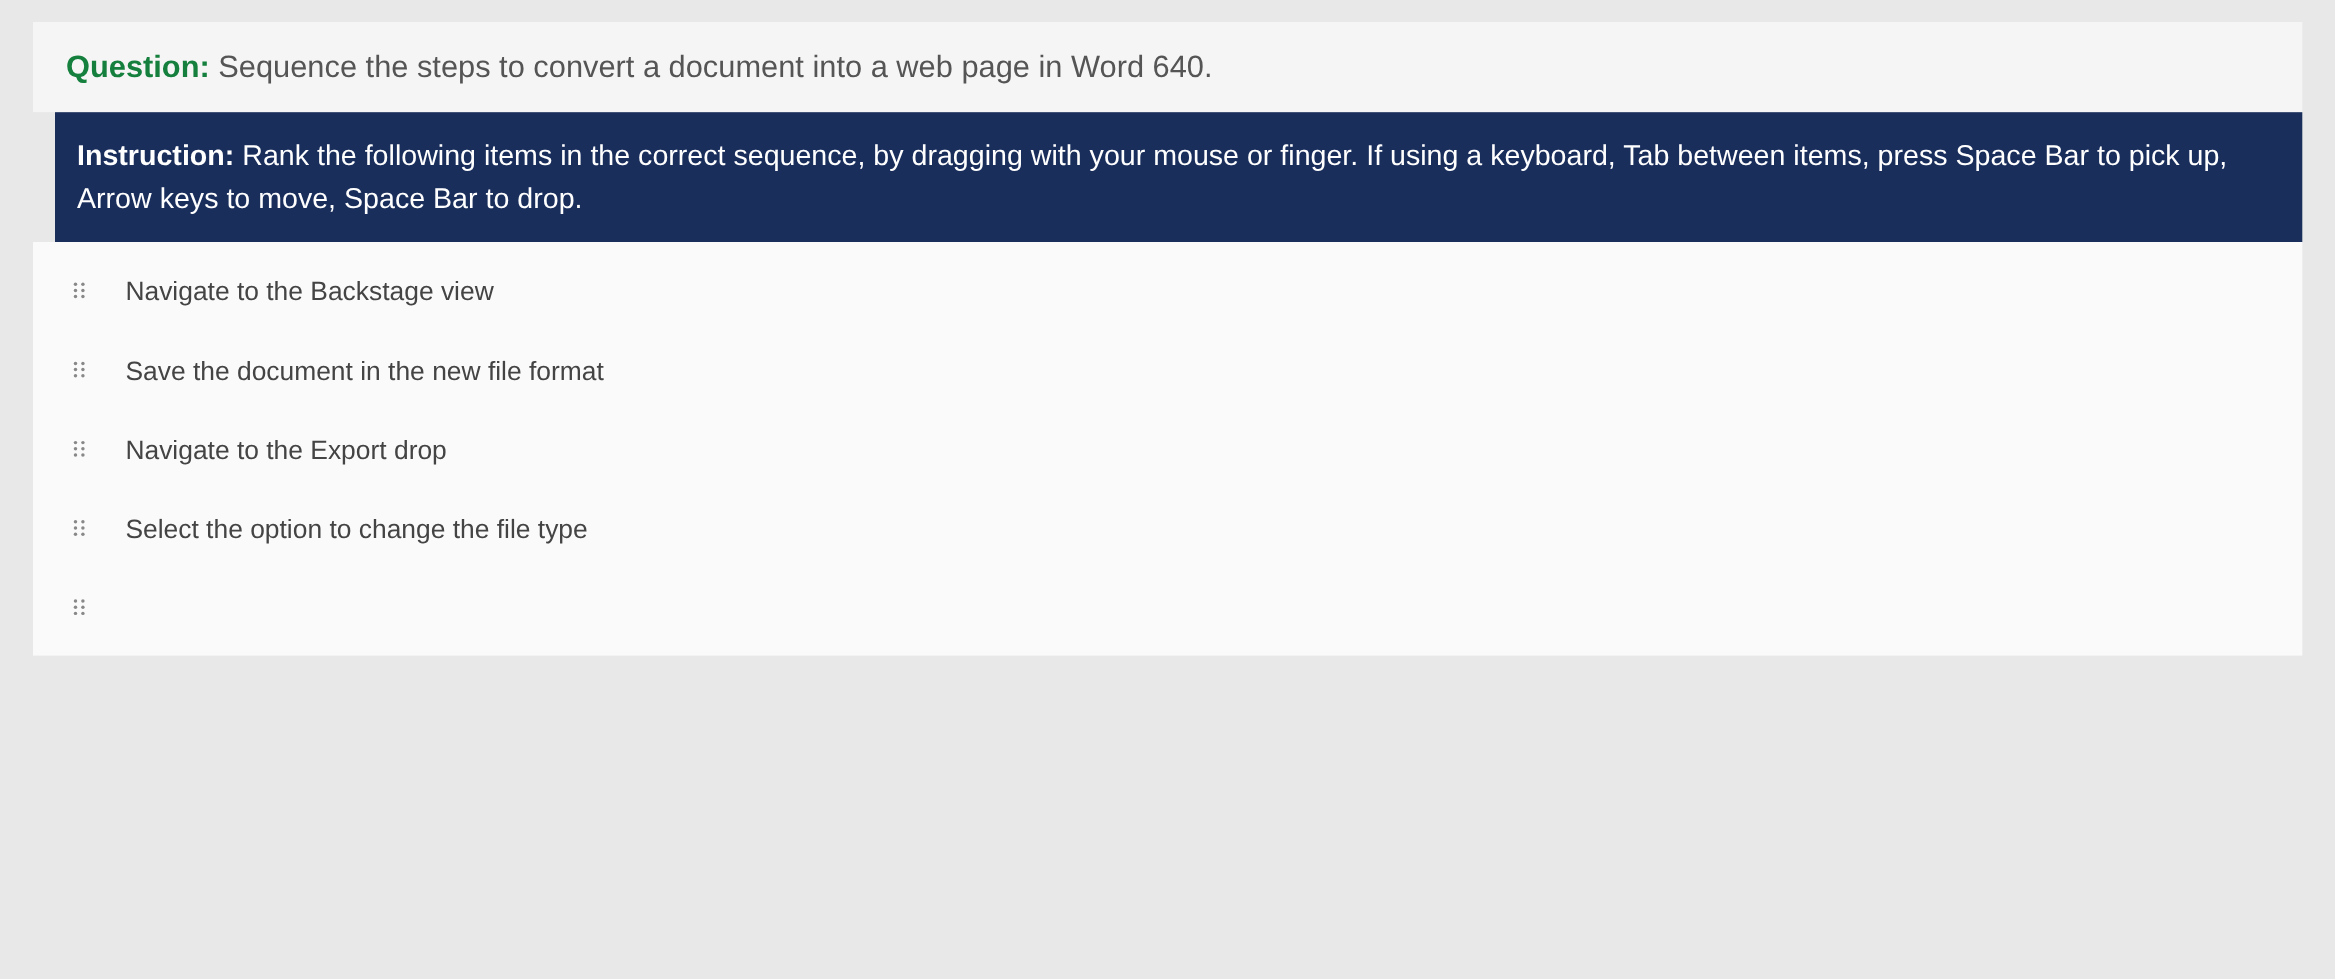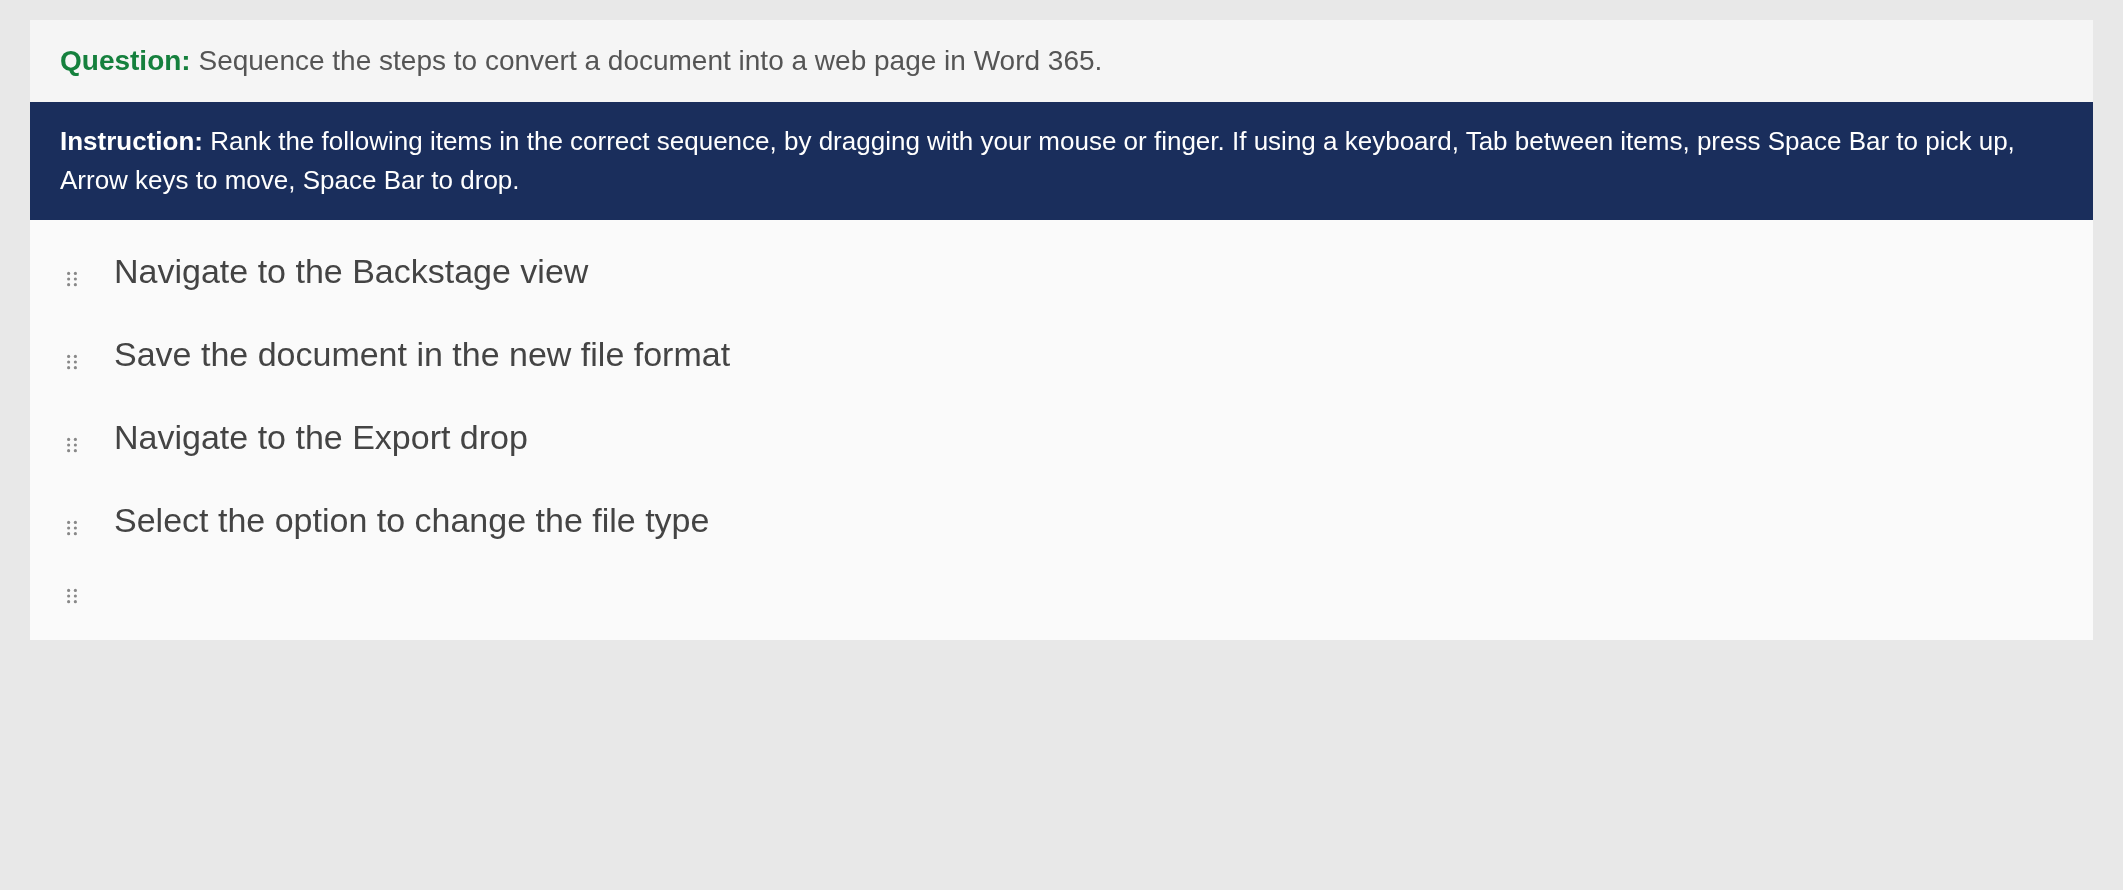--- a/index.html
+++ b/index.html
@@ -18,36 +18,37 @@
       font-size: 28px;
       color: #555;
     }
     .question-label {
       font-weight: 600;
       color: #15803d;
     }
     .instruction-section {
       background: #1a2e5c;
       color: #fff;
-      padding: 20px 30px;
+      padding: 20px 20px;
       font-size: 26px;
       line-height: 1.5;
+      margin-left: 20px;
     }
     .instruction-label {
       font-weight: 700;
     }
     .items-list {
       background: #fafafa;
       padding: 10px 0;
     }
     .sortable-item {
       display: flex;
-      align-items: flex-end;
+      align-items: flex-start;
       padding: 22px 30px;
-      font-size: 34px;
+      font-size: 24px;
       color: #444;
       cursor: move;
     }
     .drag-handle {
       display: inline-flex;
       align-items: center;
       justify-content: center;
       width: 24px;
       height: 24px;
       margin-right: 30px;
@@ -60,21 +61,21 @@
     }
     .item-text {
       flex: 1;
     }
   </style>
 </head>
 <body>
 
 <div class="question-section">
   <span class="question-label">Question:</span>
-  <span>Sequence the steps to convert a document into a web page in Word 365.</span>
+  <span>Sequence the steps to convert a document into a web page in Word 640.</span>
 </div>
 
 <div class="instruction-section">
   <span class="instruction-label">Instruction:</span>
   <span>Rank the following items in the correct sequence, by dragging with your mouse or finger. If using a keyboard, Tab between items, press Space Bar to pick up, Arrow keys to move, Space Bar to drop.</span>
 </div>
 
 <div class="items-list">
 
   <div class="sortable-item">

